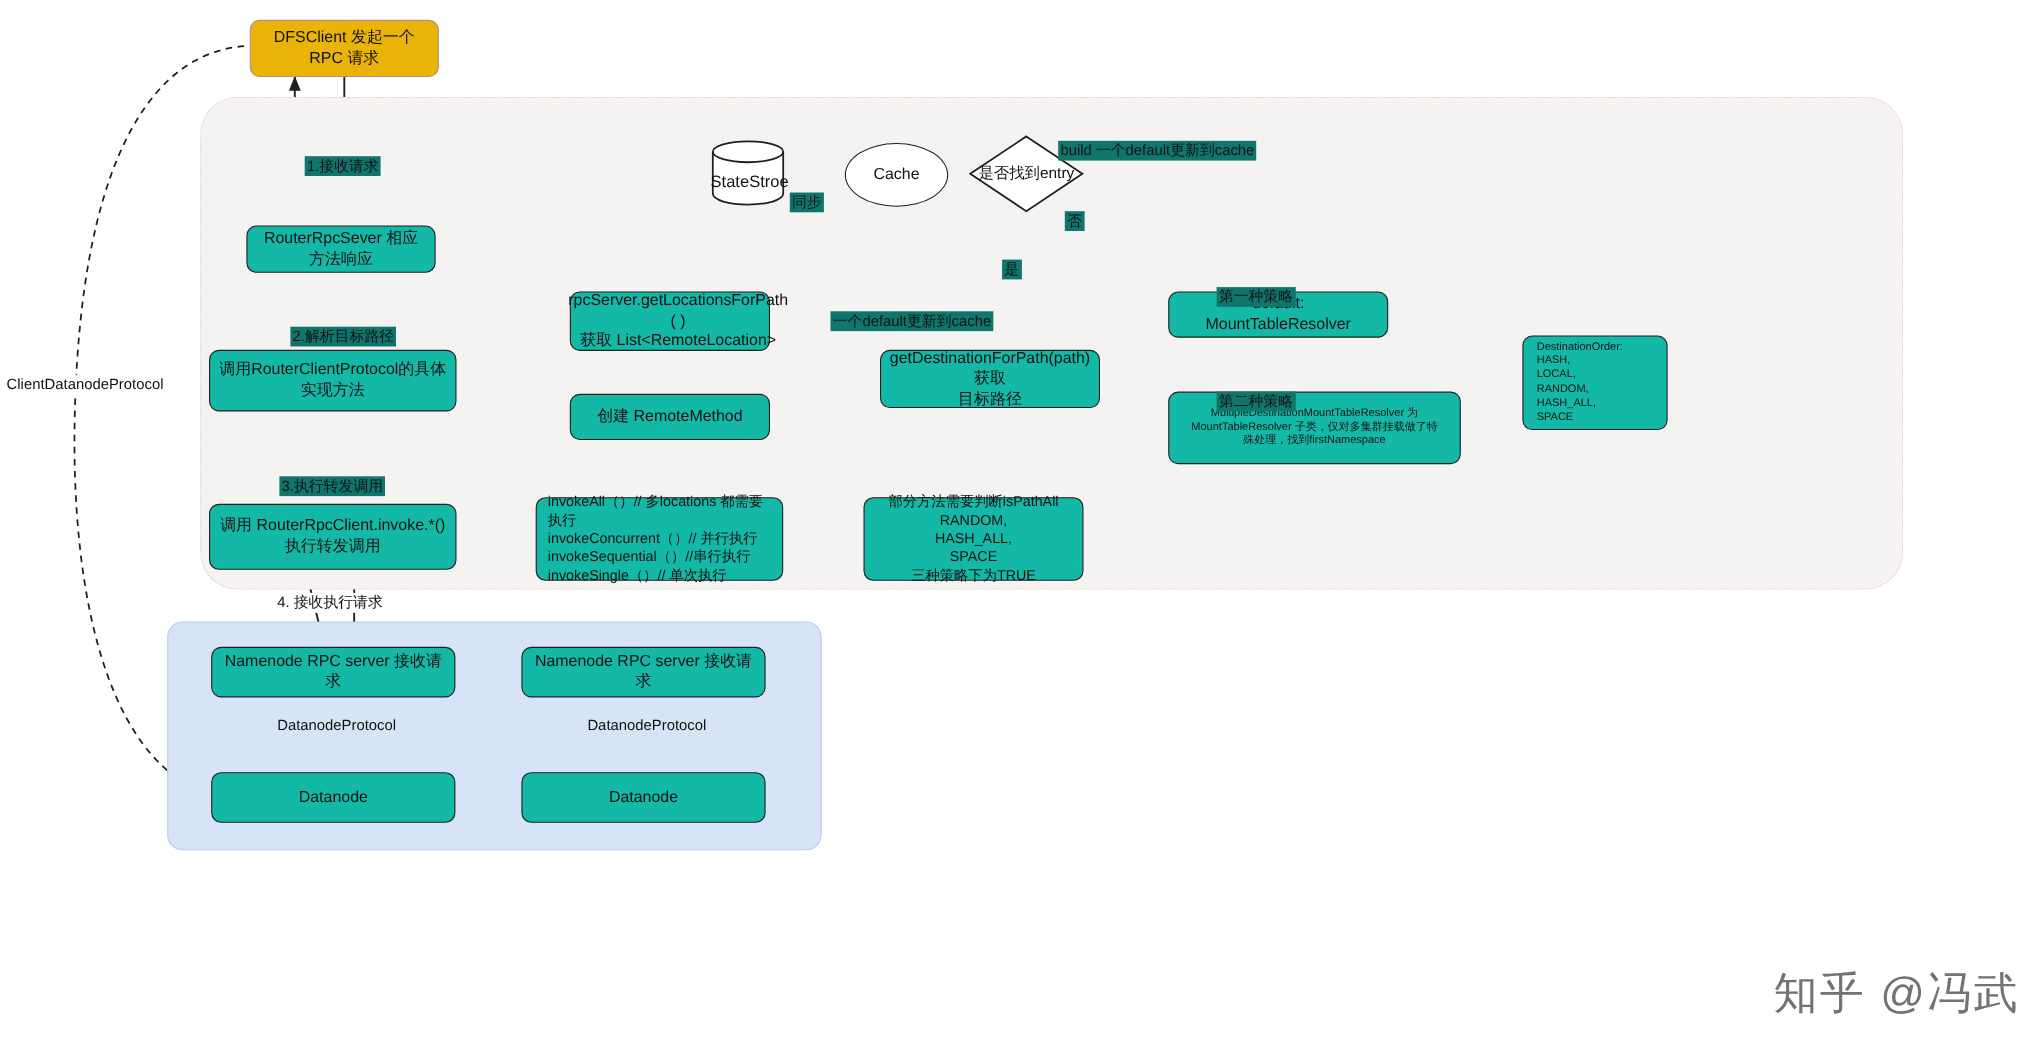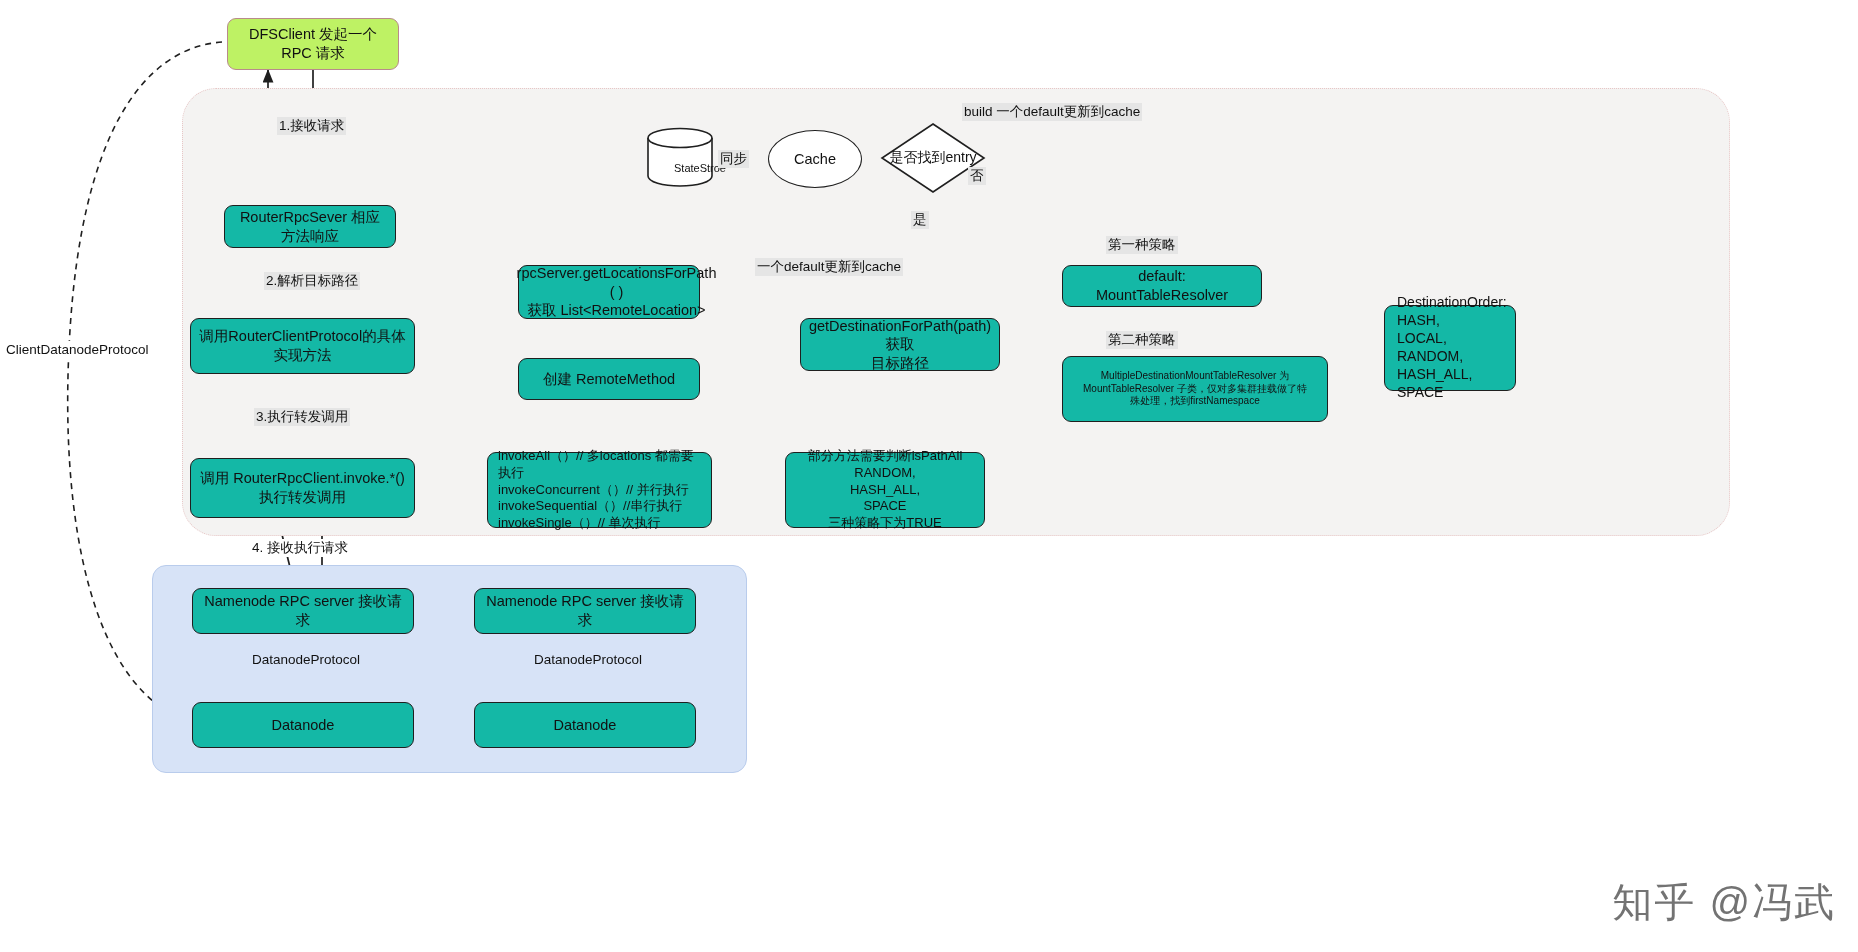--- a/index.html
+++ b/index.html
@@ -8,42 +8,42 @@
     width:1858px;height:952px;position:relative;overflow:hidden;
     color:#111111;
   }
   #stage{position:absolute;left:0;top:0;width:1858px;height:952px;}
   svg#wires{position:absolute;left:0;top:0;width:1858px;height:952px;pointer-events:none;}
 
   .node{position:absolute;box-sizing:border-box;display:flex;align-items:center;
         justify-content:center;text-align:center;line-height:1.28;z-index:3;}
 
   .rbox{background:#14b8a6;border:1.6px solid #1f1f1f;border-radius:9px;font-size:14.5px;padding:4px 8px;}
-  .rbox.pink{background:#bef264;border-color:#b98b8b;}
+  .rbox.pink{background:#eab308;border-color:#b98b8b;}
   .rbox.left{justify-content:flex-start;text-align:left;}
 
   .region{position:absolute;box-sizing:border-box;z-index:1;}
   .region.pinkzone{background:#f4f3f2;border:1.5px dotted #e8c6c6;border-radius:34px;}
   .region.bluezone{background:#d7e3f7;border:1.5px solid #b9ccec;border-radius:14px;}
 
   .plainlabel{position:absolute;font-size:13.5px;color:#111;white-space:pre;z-index:4;
               background:transparent;line-height:1.3;}
-  .plainlabel.boxed{background:#e5e5e5;padding:0 2px;}
+  .plainlabel.boxed{background:#0f766e;padding:0 2px;margin-top:25px;}
   .plainlabel.bluebg{background:#d7e3f7;padding:0 2px;}
   .plainlabel.whitebg{background:#ffffff;padding:0 2px;}
 
   .ellipse{position:absolute;border:1.6px solid #1f1f1f;background:#fff;border-radius:50%;
            display:flex;align-items:center;justify-content:center;font-size:14.5px;z-index:3;}
 
   .diamondwrap{position:absolute;z-index:3;}
   .diamond-label{position:absolute;left:0;top:0;width:100%;height:100%;
         display:flex;align-items:center;justify-content:center;font-size:14px;}
 
   .cyl{position:absolute;z-index:3;}
-  .cyl .cyl-label{position:absolute;left:0;bottom:14px;width:100%;text-align:center;font-size:11px;margin-left:20px;}
+  .cyl .cyl-label{position:absolute;left:0;bottom:14px;width:100%;text-align:center;font-size:15px;}
 
   .watermark{position:absolute;right:22px;bottom:22px;color:#737373;font-size:40px;
              letter-spacing:2px;z-index:6;font-weight:500;}
 
   .multiline{white-space:pre-line;}
 </style>
 </head>
 <body>
 
 <div id="stage">
@@ -148,21 +148,21 @@
 
   <div class="node rbox multiline" style="left:800px;top:318px;width:200px;height:53px;">getDestinationForPath(path) 获取
 目标路径</div>
 
   <div class="node rbox" style="left:1062px;top:265px;width:200px;height:42px;">default: MountTableResolver</div>
 
   <div class="node rbox multiline" style="left:1062px;top:356px;width:266px;height:66px;font-size:10px;">MultipleDestinationMountTableResolver 为
 MountTableResolver 子类，仅对多集群挂载做了特
 殊处理，找到firstNamespace</div>
 
-  <div class="node rbox multiline left" style="left:1384px;top:305px;width:132px;height:86px;font-size:14px;padding-left:12px;">DestinationOrder:
+  <div class="node rbox multiline left" style="left:1384px;top:305px;width:132px;height:86px;font-size:10px;padding-left:12px;">DestinationOrder:
         HASH,
         LOCAL,
         RANDOM,
         HASH_ALL,
         SPACE</div>
 
   <div class="node rbox multiline left" style="left:487px;top:452px;width:225px;height:76px;font-size:13px;padding-left:10px;">invokeAll（）// 多locations 都需要执行
 invokeConcurrent（）// 并行执行
 invokeSequential（）//串行执行
 invokeSingle（）// 单次执行</div>

